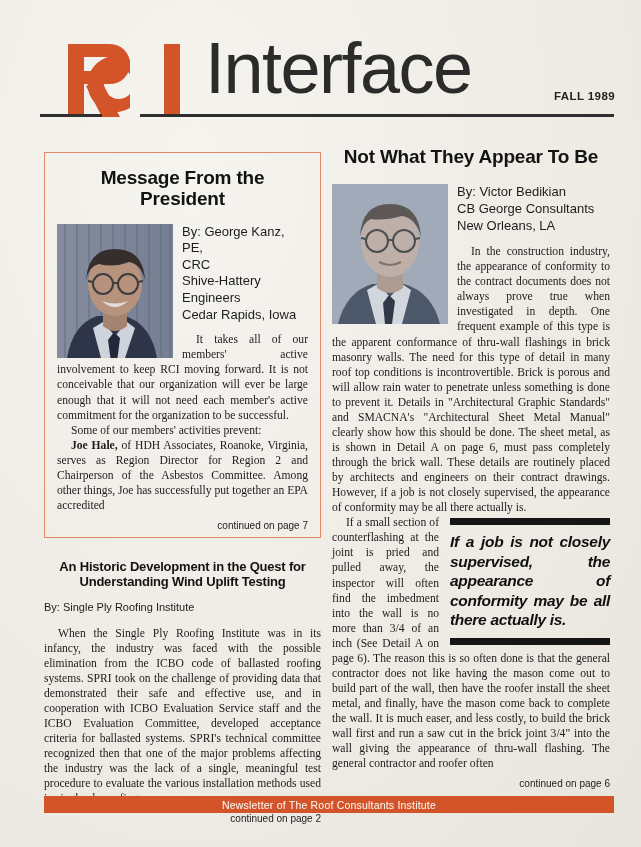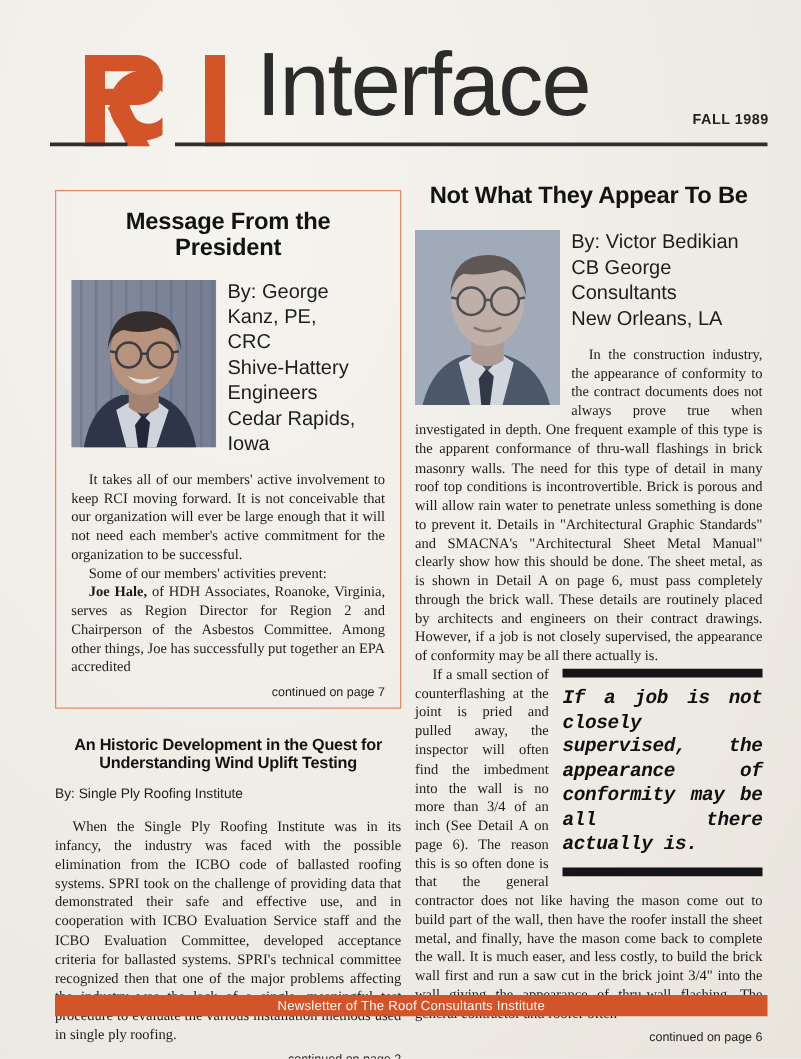--- a/index.html
+++ b/index.html
@@ -102,21 +102,21 @@
     font-weight: bold;
     font-size: 19px;
     line-height: 1.12;
     text-align: center;
     color: #131313;
     margin: 2px 0 14px 0;
     letter-spacing: -0.2px;
   }
   .byline {
     font-family: "Liberation Sans", sans-serif;
-    font-size: 16px;
+    font-size: 13px;
     line-height: 1.28;
     color: #1d1d1d;
   }
   .photo-wrap {
     float: left;
     margin: 0 9px 3px 0;
   }
   .photo {
     width: 116px;
     height: 134px;
@@ -184,21 +184,21 @@
   .pullquote {
     float: right;
     width: 160px;
     margin: 3px 0 4px 11px;
   }
   .pq-rule {
     height: 7px;
     background: #151515;
   }
   .pq-text {
-    font-family: Liberation Mono, monospace;
+    font-family: Liberation Sans, sans-serif;
     font-weight: bold;
     font-style: italic;
     font-size: 15.5px;
     line-height: 1.26;
     color: #101010;
     padding: 7px 0 8px 0;
     letter-spacing: -0.3px;
   }
 
   

